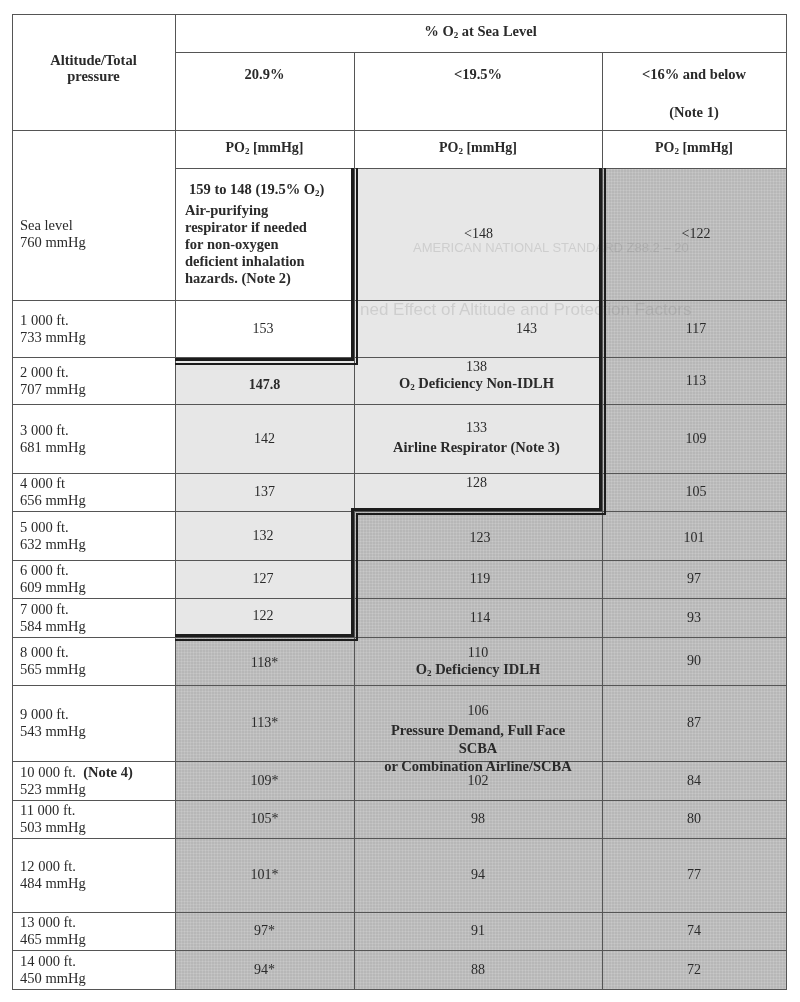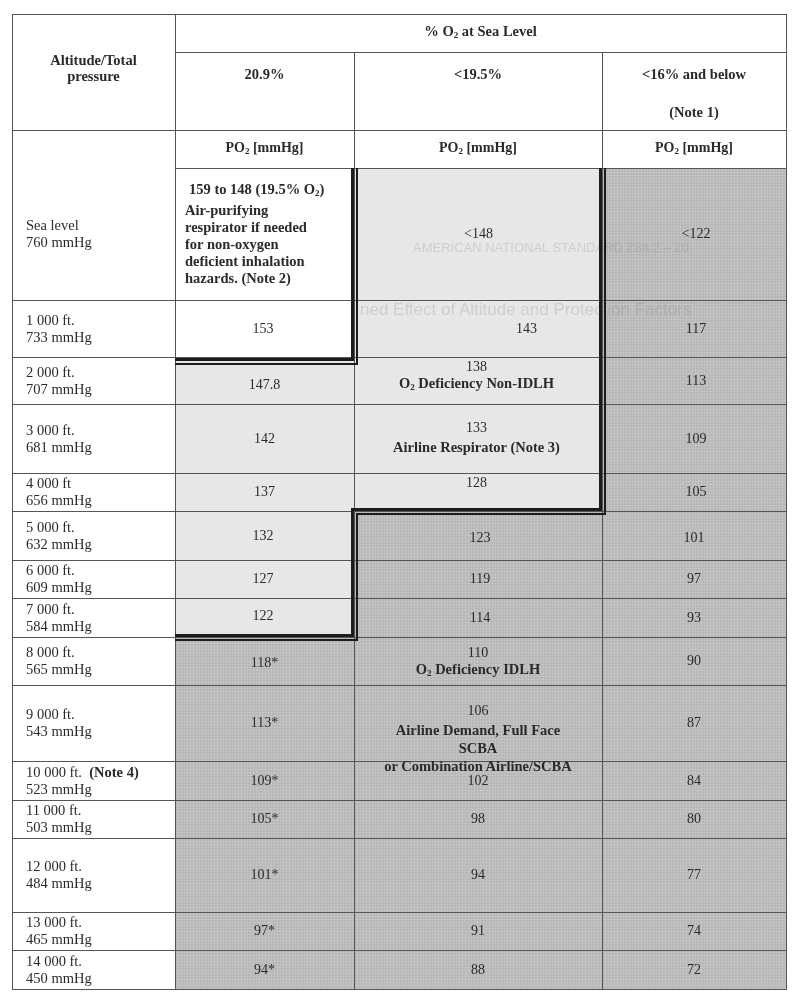--- a/index.html
+++ b/index.html
@@ -1,21 +1,21 @@
 <!DOCTYPE html>
 <html><head>
 <meta charset="utf-8">
 <style>
   html, body { margin:0; padding:0; }
   body { width:800px; height:1002px; background:#ffffff; position:relative; overflow:hidden;
          font-family:"Liberation Serif", "DejaVu Serif", serif; color:#2a2a2a; }
   .abs { position:absolute; box-sizing:border-box; }
   .cell { position:absolute; box-sizing:border-box; display:flex; flex-direction:column;
           justify-content:center; align-items:center; text-align:center; font-size:14px; line-height:16px; }
-  .left { align-items:flex-start; text-align:left; padding-left:14px; font-size:14.5px; line-height:17px; }
+  .left { align-items:flex-start; text-align:left; padding-left:8px; font-size:14.5px; line-height:17px; }
   .bold { font-weight:bold; }
   .hline { position:absolute; height:1px; background:#555; }
   .vline { position:absolute; width:1px; background:#555; }
   .shade-light { background:#e7e7e7; }
   .shade-dark { background:#b7b7b7;
      background-image: repeating-linear-gradient(0deg, rgba(255,255,255,0.12) 0 1px, transparent 1px 3px),
                        repeating-linear-gradient(90deg, rgba(255,255,255,0.12) 0 1px, transparent 1px 3px); }
   .thick { position:absolute; background:#1c1c1c; }
   .sub { font-size:9px; vertical-align:-2px; }
   .watermark { color:rgba(120,120,120,0.22); font-family:"Liberation Sans", sans-serif; font-size:13px; white-space:nowrap; }
@@ -177,21 +177,21 @@
   <span style="padding-left:4px;">159 to 148 (19.5% O<span class="sub">2</span>)</span>
   <span>Air-purifying</span>
   <span>respirator if needed</span>
   <span>for non-oxygen</span>
   <span>deficient inhalation</span>
   <span>hazards.  (Note 2)</span>
 </div>
 <div class="cell" style="left:175px; top:300px; width:176px; height:57px;">
     <span>153</span>
   </div>
-<div class="cell" style="left:175px; top:365px; width:179px; height:39px;">
+<div class="cell" style="left:175px; top:365px; width:179px; height:39px;font-weight:bold;">
     <span>147.8</span>
   </div>
 <div class="cell" style="left:175px; top:404px; width:179px; height:69px;">
     <span>142</span>
   </div>
 <div class="cell" style="left:175px; top:473px; width:179px; height:38px;">
     <span>137</span>
   </div>
 <div class="cell" style="left:175px; top:511px; width:176px; height:49px;">
     <span>132</span>
@@ -249,21 +249,21 @@
   </div>
 <div class="cell" style="left:358px; top:598px; width:244px; height:39px;">
     <span>114</span>
   </div>
 <div class="cell" style="left:354px; top:641px; width:248px; height:44px; justify-content:flex-start; padding-top:4px;">
   <span>110</span>
   <span class="bold" style="font-size:14.5px;">O<span class="sub">2</span> Deficiency IDLH</span>
 </div>
 <div class="cell" style="left:354px; top:685px; width:248px; height:76px; justify-content:flex-start; padding-top:18px;">
   <span>106</span>
-  <span class="bold" style="font-size:14.5px; line-height:18px; margin-top:2px;">Airline Demand, Full Face</span>
+  <span class="bold" style="font-size:14.5px; line-height:18px; margin-top:2px;">Pressure Demand, Full Face</span>
   <span class="bold" style="font-size:14.5px; line-height:18px;">SCBA</span>
   <span class="bold" style="font-size:14.5px; line-height:18px;">or Combination Airline/SCBA</span>
 </div>
 <div class="cell" style="left:354px; top:761px; width:248px; height:39px;">
     <span>102</span>
   </div>
 <div class="cell" style="left:354px; top:800px; width:248px; height:38px;">
     <span>98</span>
   </div>
 <div class="cell" style="left:354px; top:838px; width:248px; height:74px;">

